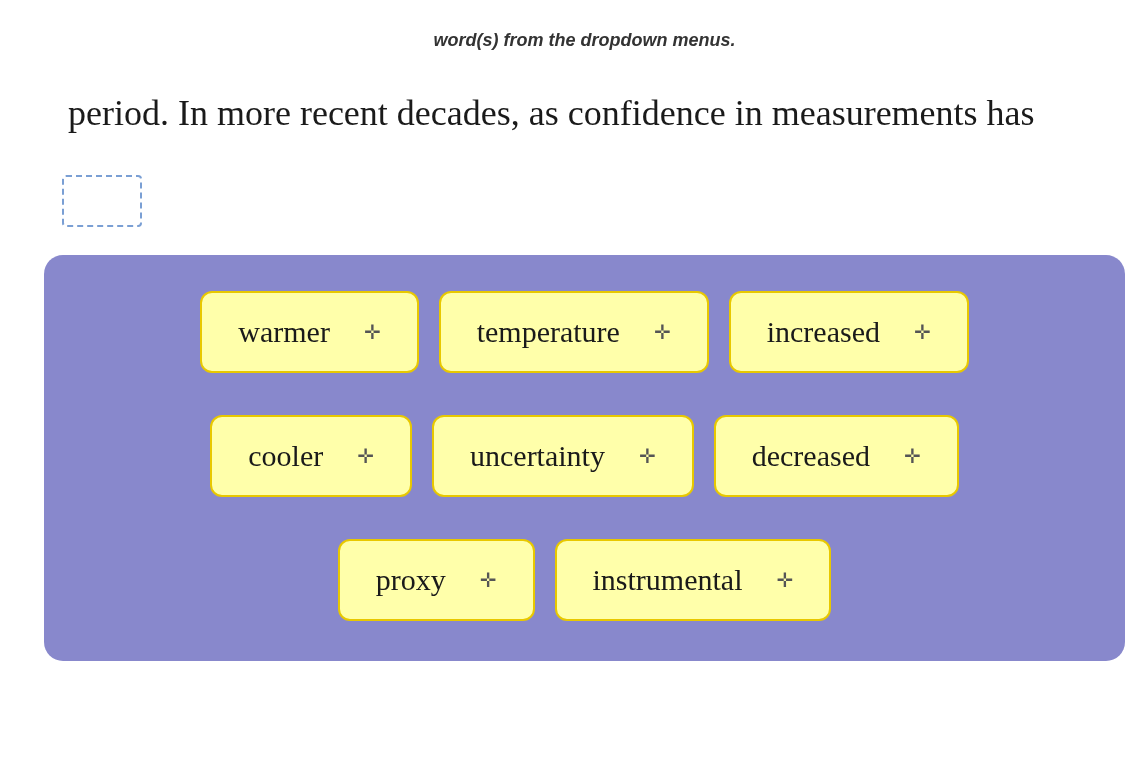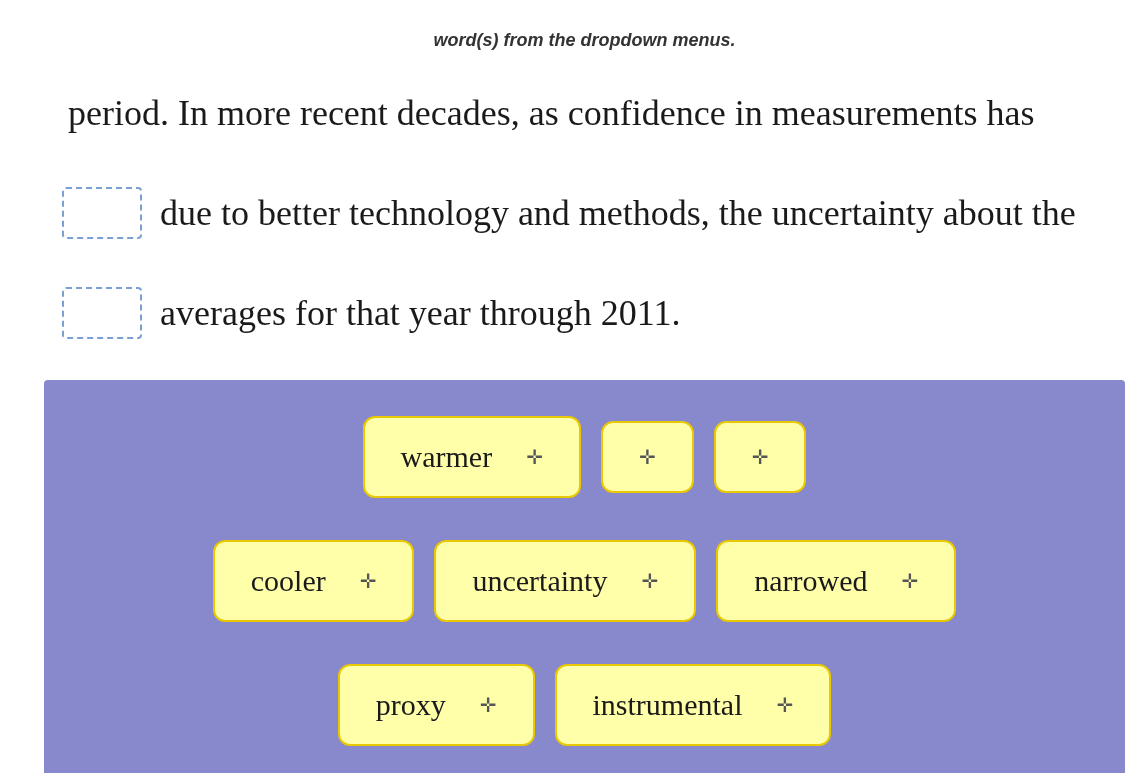--- a/index.html
+++ b/index.html
@@ -66,21 +66,21 @@
     .para-line {
       font-size: 36px;
       line-height: 1.45;
       display: flex;
       flex-wrap: wrap;
       align-items: center;
     }
 
     .word-bank-container {
       background: #8888cc;
-      border-radius: 4px;
+      border-radius: 19px;
       margin: 16px 20px 10px 20px;
       padding: 24px 30px 28px 30px;
     }
 
     .word-bank-row {
       display: flex;
       justify-content: center;
       align-items: center;
       gap: 20px;
       margin-bottom: 18px;
@@ -123,57 +123,54 @@
 
   <div class="text-area">
 
 
     <div class="para-line">
       <span>period. In more recent decades, as confidence in measurements has</span>
     </div>
 
     <div class="para-line">
       <div class="dropdown-box small"></div>
-      <span>due to better technology and methods, the uncertainty about the</span>
     </div>
 
 
-    <div class="para-line">
-      <div class="dropdown-box small"></div>
-      <span>averages for that year through 2011.</span>
-    </div>
 
   </div>
 
   <div class="word-bank-container">
 
     <div class="word-bank-row">
       <div class="word-chip">
         <span>warmer</span>
         <span class="drag-icon">✛</span>
       </div>
       <div class="word-chip">
+        <span>temperature</span>
         <span class="drag-icon">✛</span>
       </div>
       <div class="word-chip">
+        <span>increased</span>
         <span class="drag-icon">✛</span>
       </div>
     </div>
 
     <div class="word-bank-row">
       <div class="word-chip">
         <span>cooler</span>
         <span class="drag-icon">✛</span>
       </div>
       <div class="word-chip">
         <span>uncertainty</span>
         <span class="drag-icon">✛</span>
       </div>
       <div class="word-chip">
-        <span>narrowed</span>
+        <span>decreased</span>
         <span class="drag-icon">✛</span>
       </div>
     </div>
 
     <div class="word-bank-row">
       <div class="word-chip">
         <span>proxy</span>
         <span class="drag-icon">✛</span>
       </div>
       <div class="word-chip">

